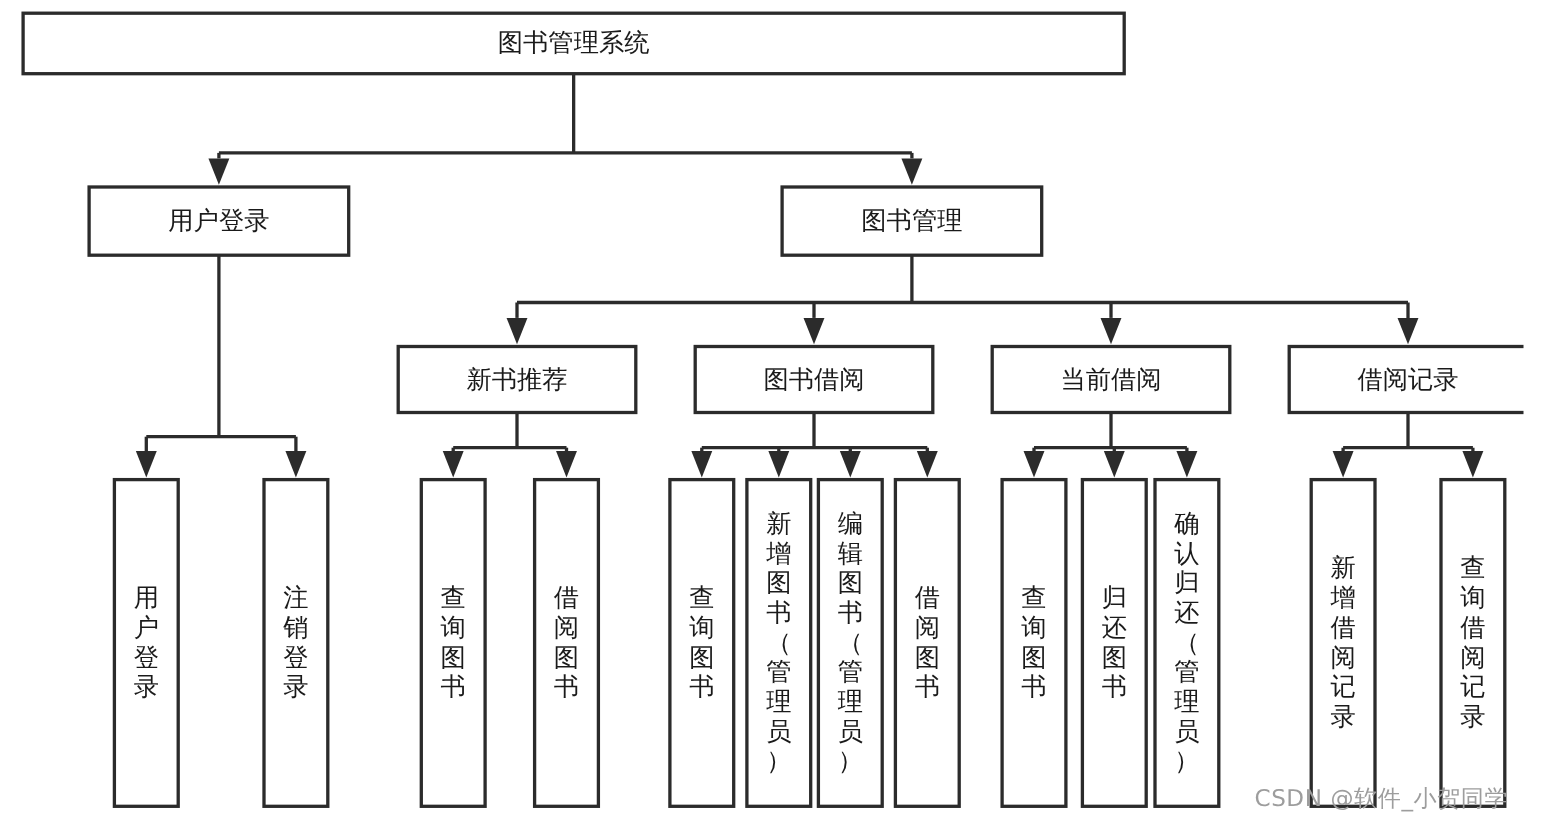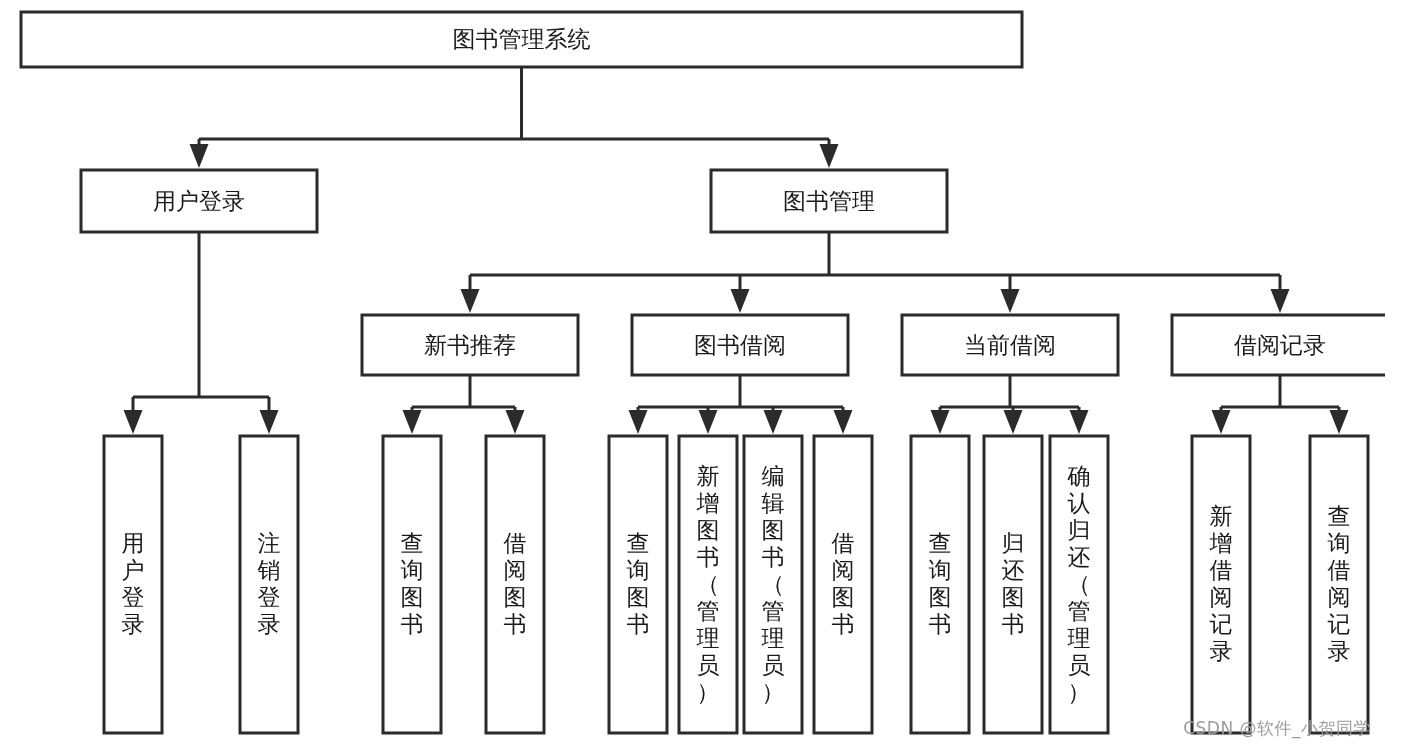--- a/index.html
+++ b/index.html
@@ -51,21 +51,21 @@
     font-family: "DejaVu Sans", "Liberation Sans", sans-serif;
     font-size: 23px;
     fill: #1a1a1a;
     text-anchor: middle;
   }
   .watermark {
     position: absolute;
     right: 14px;
     bottom: 7px;
     font-family: "DejaVu Sans", "Liberation Sans", sans-serif;
-    font-size: 17px;
+    font-size: 21px;
     color: #9d9d9d;
     letter-spacing: 0.5px;
     white-space: nowrap;
     pointer-events: none;
   }
 </style>
 </head>
 <body>
 
 <div id="diagram-root">

